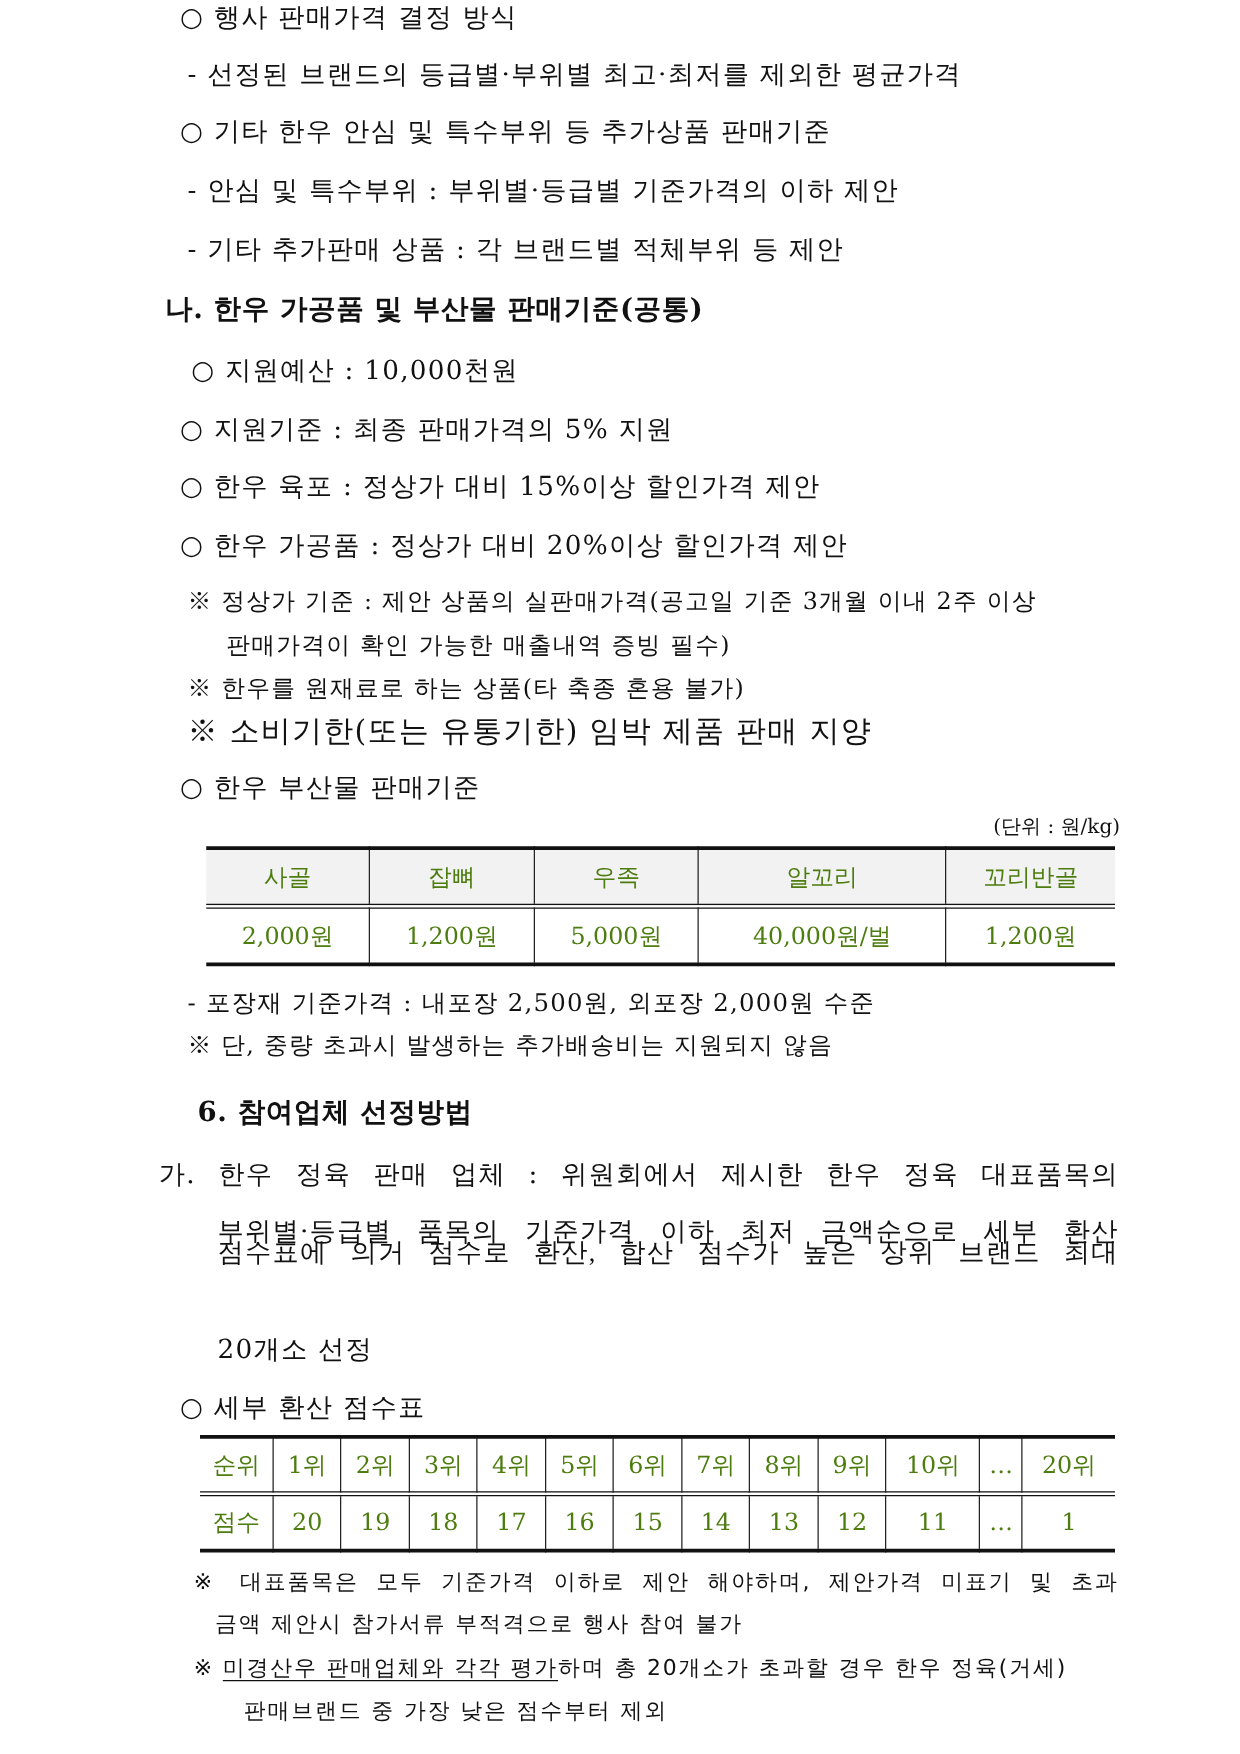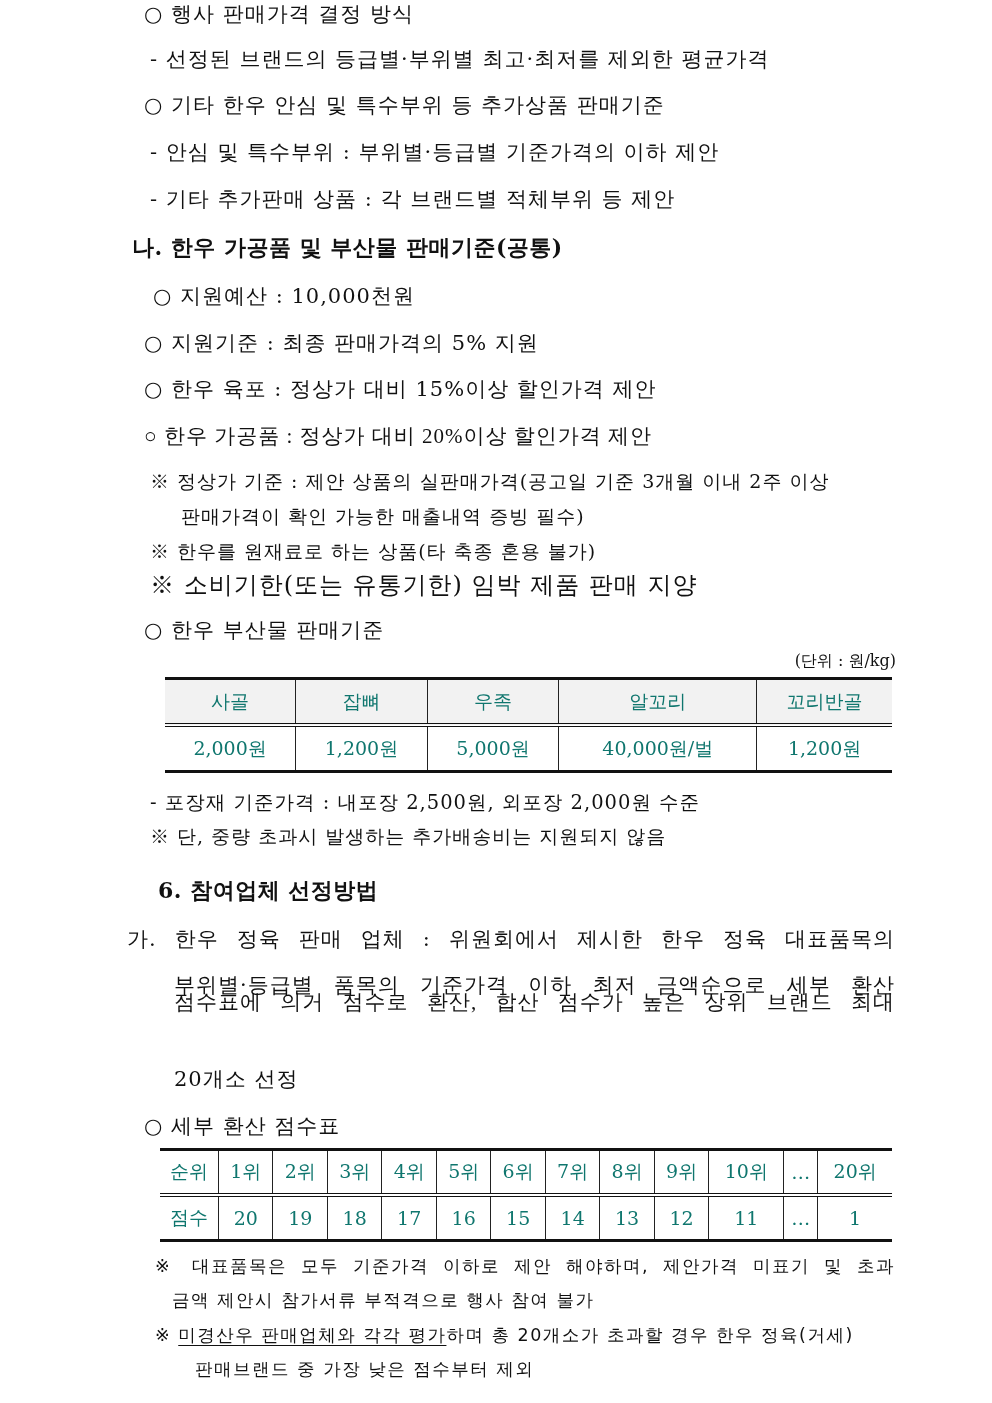--- a/index.html
+++ b/index.html
@@ -16,21 +16,21 @@
   .gothic {
     font-family: "DejaVu Sans", "Liberation Sans", sans-serif;
     font-size: 17.5px; letter-spacing: 1.5px;
   }
   .ul { text-decoration: underline; text-underline-offset: 4px; }
   .justify { text-align: justify; text-align-last: justify; }
 
   table.doc-table {
     position: absolute; border-collapse: collapse;
     font-family: "DejaVu Serif", "Liberation Serif", serif;
-    font-size: 19px; color: #0f766e;
+    font-size: 19px; color: #4d7c0f;
   }
   table.doc-table td, table.doc-table th {
     border-left: 1px solid #0f172a; border-right: 1px solid #222;
     text-align: center; font-weight: normal; padding: 0;
   }
   table.doc-table tr td:first-child, table.doc-table tr th:first-child { border-left: none; }
   table.doc-table tr td:last-child, table.doc-table tr th:last-child { border-right: none; }
   table.doc-table thead tr { border-top: 3px solid #111; border-bottom: 4px double #111; }
   table.doc-table tbody tr { border-bottom: 3px solid #111; }
 
@@ -48,21 +48,21 @@
 <div class="line" style="left:144px; top:0px;">○ 행사 판매가격 결정 방식</div>
 <div class="line" style="left:150px; top:45px;">- 선정된 브랜드의 등급별·부위별 최고·최저를 제외한 평균가격</div>
 <div class="line" style="left:144px; top:91px;">○ 기타 한우 안심 및 특수부위 등 추가상품 판매기준</div>
 <div class="line" style="left:150px; top:138px;">- 안심 및 특수부위 : 부위별·등급별 기준가격의 이하 제안</div>
 <div class="line" style="left:150px; top:185px;">- 기타 추가판매 상품 : 각 브랜드별 적체부위 등 제안</div>
 
 <div class="line heading" style="left:132px; top:233px;">나. 한우 가공품 및 부산물 판매기준(공통)</div>
 <div class="line" style="left:140px; top:282px;margin-left:13px;">○ 지원예산 : 10,000천원</div>
 <div class="line" style="left:144px; top:329px;">○ 지원기준 : 최종 판매가격의 5% 지원</div>
 <div class="line" style="left:144px; top:375px;">○ 한우 육포 : 정상가 대비 15%이상 할인가격 제안</div>
-<div class="line" style="left:144px; top:422px;font-family:Liberation Serif, serif;">○ 한우 가공품 : 정상가 대비 20%이상 할인가격 제안</div>
+<div class="line" style="left:144px; top:422px;">○ 한우 가공품 : 정상가 대비 20%이상 할인가격 제안</div>
 
 <div class="line" style="left:150px; top:467px; font-size:19px;text-align:center;">※ 정상가 기준 : 제안 상품의 실판매가격(공고일 기준 3개월 이내 2주 이상</div>
 <div class="line" style="left:181px; top:502px; font-size:19px;">판매가격이 확인 가능한 매출내역 증빙 필수)</div>
 <div class="line" style="left:150px; top:537px; font-size:19px;">※ 한우를 원재료로 하는 상품(타 축종 혼용 불가)</div>
 <div class="line" style="left:150px; top:571px; font-size:24px;">※ 소비기한(또는 유통기한) 임박 제품 판매 지양</div>
 
 <div class="line" style="left:144px; top:616px;">○ 한우 부산물 판매기준</div>
 <div class="line" style="right:96px; top:647px; font-size:16px; letter-spacing:0;">(단위 : 원/kg)</div>
 
 <table class="doc-table" id="byproduct-table">

